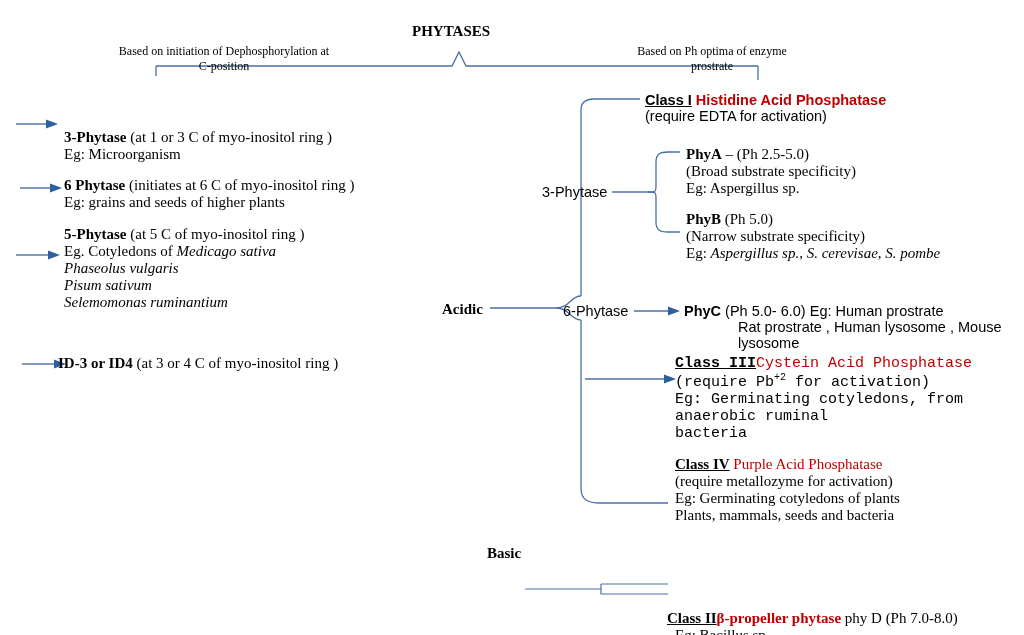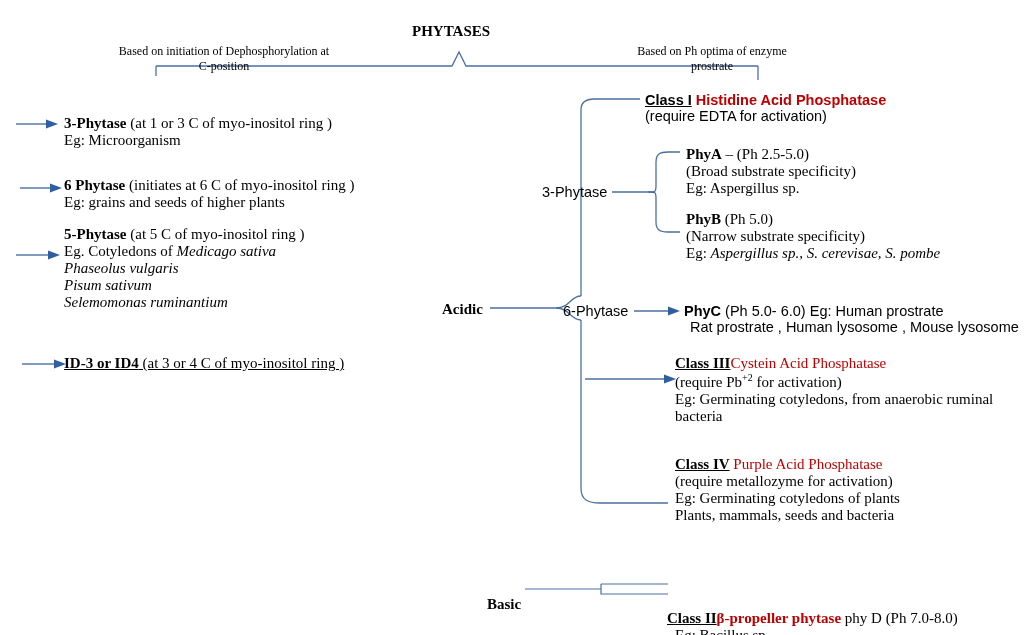--- a/index.html
+++ b/index.html
@@ -81,21 +81,21 @@
   <div class="blk" style="left:56px;top:44px;text-align:center;width:336px;">
     <span class="ln hdr">Based on initiation of Dephosphorylation at</span>
     <span class="ln hdr">C-position</span>
   </div>
 
   <div class="blk" style="left:586px;top:44px;text-align:center;width:252px;">
     <span class="ln hdr">Based on Ph optima  of enzyme</span>
     <span class="ln hdr">prostrate</span>
   </div>
 
-  <div class="blk" style="left:64px;top:115px;">
+  <div class="blk" style="left:64px;top:129px;">
     <div class="ln body15">
       <span class="b">3-Phytase</span><span> (at 1 or 3 C of myo-inositol ring )</span>
     </div>
     <div class="ln body15">Eg: Microorganism</div>
   </div>
 
   <div class="blk" style="left:64px;top:177px;">
     <div class="ln body15">
       <span class="b">6 Phytase</span><span> (initiates at  6 C of myo-inositol ring )</span>
     </div>
@@ -107,28 +107,28 @@
       <span class="b">5-Phytase</span><span>  (at 5 C of myo-inositol ring )</span>
     </div>
     <div class="ln body15">
       <span>Eg. Cotyledons of </span><span class="i">Medicago sativa</span>
     </div>
     <div class="ln body15 i">Phaseolus vulgaris</div>
     <div class="ln body15 i">Pisum sativum</div>
     <div class="ln body15 i">Selemomonas ruminantium</div>
   </div>
 
-  <div class="blk" style="left:64px;top:355px;text-decoration:underline;">
+  <div class="blk" style="left:58px;top:355px;">
     <div class="ln body15">
       <span class="b">ID-3 or ID4</span><span> (at 3 or 4 C of myo-inositol ring )</span>
     </div>
   </div>
 
   <div class="tx nodeb" style="left:442px;top:300px;">Acidic</div>
-  <div class="tx nodeb" style="left:487px;top:595px;">Basic</div>
+  <div class="tx nodeb" style="left:487px;top:544px;">Basic</div>
   <div class="tx node" style="left:542px;top:184px;">3-Phytase</div>
   <div class="tx node" style="left:563px;top:303px;">6-Phytase</div>
 
   <div class="blk" style="left:645px;top:92px;">
     <div class="ln sans" style="font-size:14.5px;">
       <span class="b u">Class I</span>
       <span class="b red">Histidine Acid Phosphatase</span>
     </div>
     <div class="ln sans" style="font-size:14.5px;">(require EDTA for activation)</div>
   </div>
@@ -148,24 +148,24 @@
     <div class="ln body15">(Narrow substrate specificity)</div>
     <div class="ln body15">
       <span>Eg: </span><span class="i">Aspergillus sp., S. cerevisae, S. pombe</span>
     </div>
   </div>
 
   <div class="blk" style="left:684px;top:303px;">
     <div class="ln sans" style="font-size:14.5px;">
       <span class="b">PhyC</span><span> (Ph 5.0- 6.0) Eg: Human prostrate</span>
     </div>
-    <div class="ln sans" style="font-size:14.5px;padding-left:6px;">Rat prostrate , Human lysosome , Mouse lysosome</div>
+    <div class="ln sans" style="font-size:14.5px;padding-left:6px;margin-left:48px;">Rat prostrate , Human lysosome , Mouse lysosome</div>
   </div>
 
-  <div class="blk" style="left:675px;top:355px;">
+  <div class="blk" style="left:675px;top:355px;font-family:Liberation Mono, monospace;">
     <div class="ln body15">
       <span class="b u">Class III</span><span class="red">Cystein Acid Phosphatase</span>
     </div>
     <div class="ln body15">
       <span>(require Pb</span><sup style="font-size:10px;">+2</sup><span> for activation)</span>
     </div>
     <div class="ln body15">Eg: Germinating cotyledons, from anaerobic ruminal</div>
     <div class="ln body15">bacteria</div>
   </div>
 

